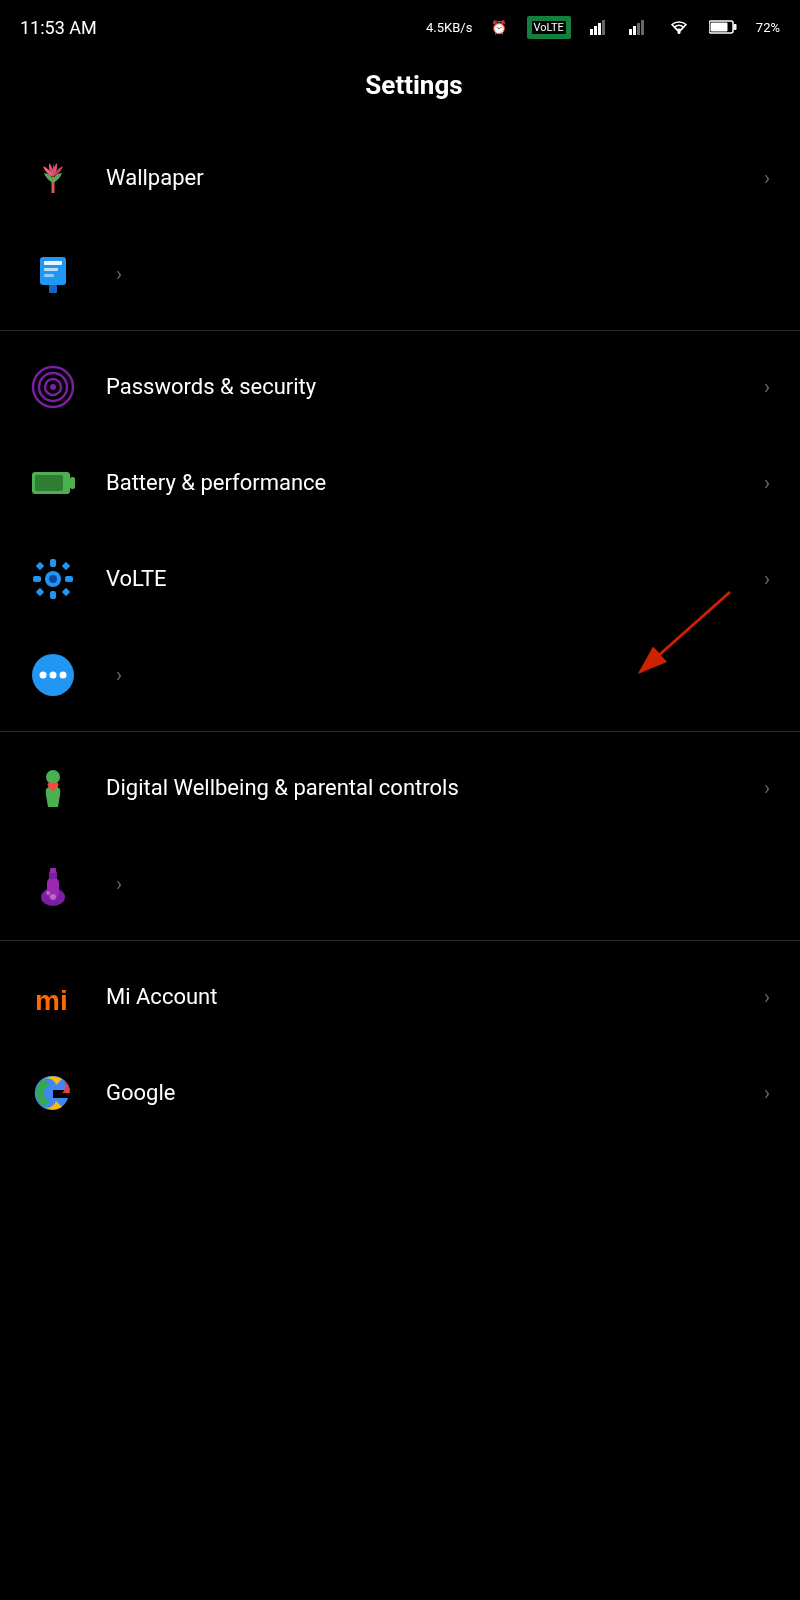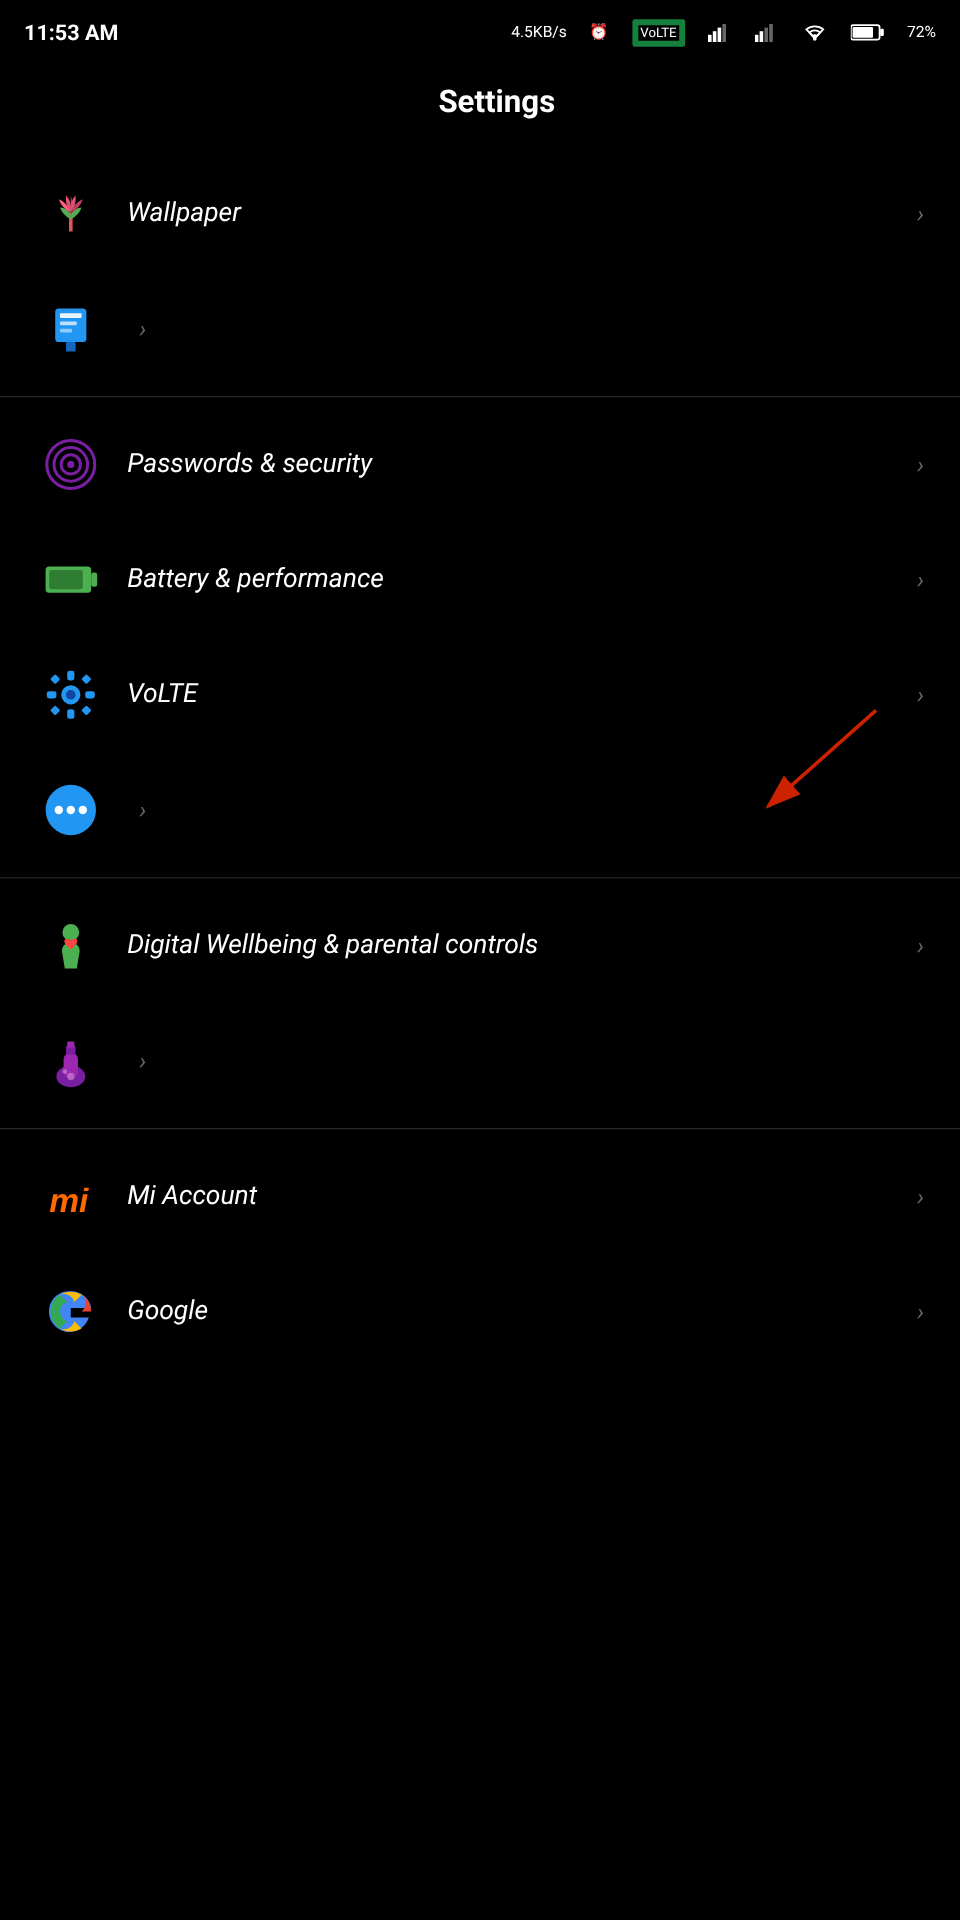--- a/index.html
+++ b/index.html
@@ -21,21 +21,21 @@
     .status-bar {
       display: flex;
       justify-content: space-between;
       align-items: center;
       padding: 12px 20px 8px 20px;
       height: 50px;
     }
 
     .status-time {
       font-size: 18px;
-      font-weight: 700;
+      font-weight: 400;
       color: #ffffff;
     }
 
     .status-right {
       display: flex;
       align-items: center;
       gap: 19px;
       font-size: 14px;
       color: #ffffff;
     }
@@ -54,37 +54,36 @@
       margin-left: 28px;
     }
 
     
     .settings-list {
       width: 100%;
     }
 
     .settings-section {
       margin-bottom: 0;
-      font-style: italic;
     }
 
     .settings-item {
       display: flex;
       align-items: center;
       padding: 22px 30px;
       cursor: pointer;
       position: relative;
     }
 
     .item-icon {
       width: 52px;
       height: 52px;
       display: flex;
       align-items: center;
-      justify-content: flex-end;
+      justify-content: flex-start;
       margin-right: 24px;
       flex-shrink: 0;
     }
 
     .item-label {
       flex: 1;
       font-size: 22px;
       color: #ffffff;
       line-height: 1.3;
     }

